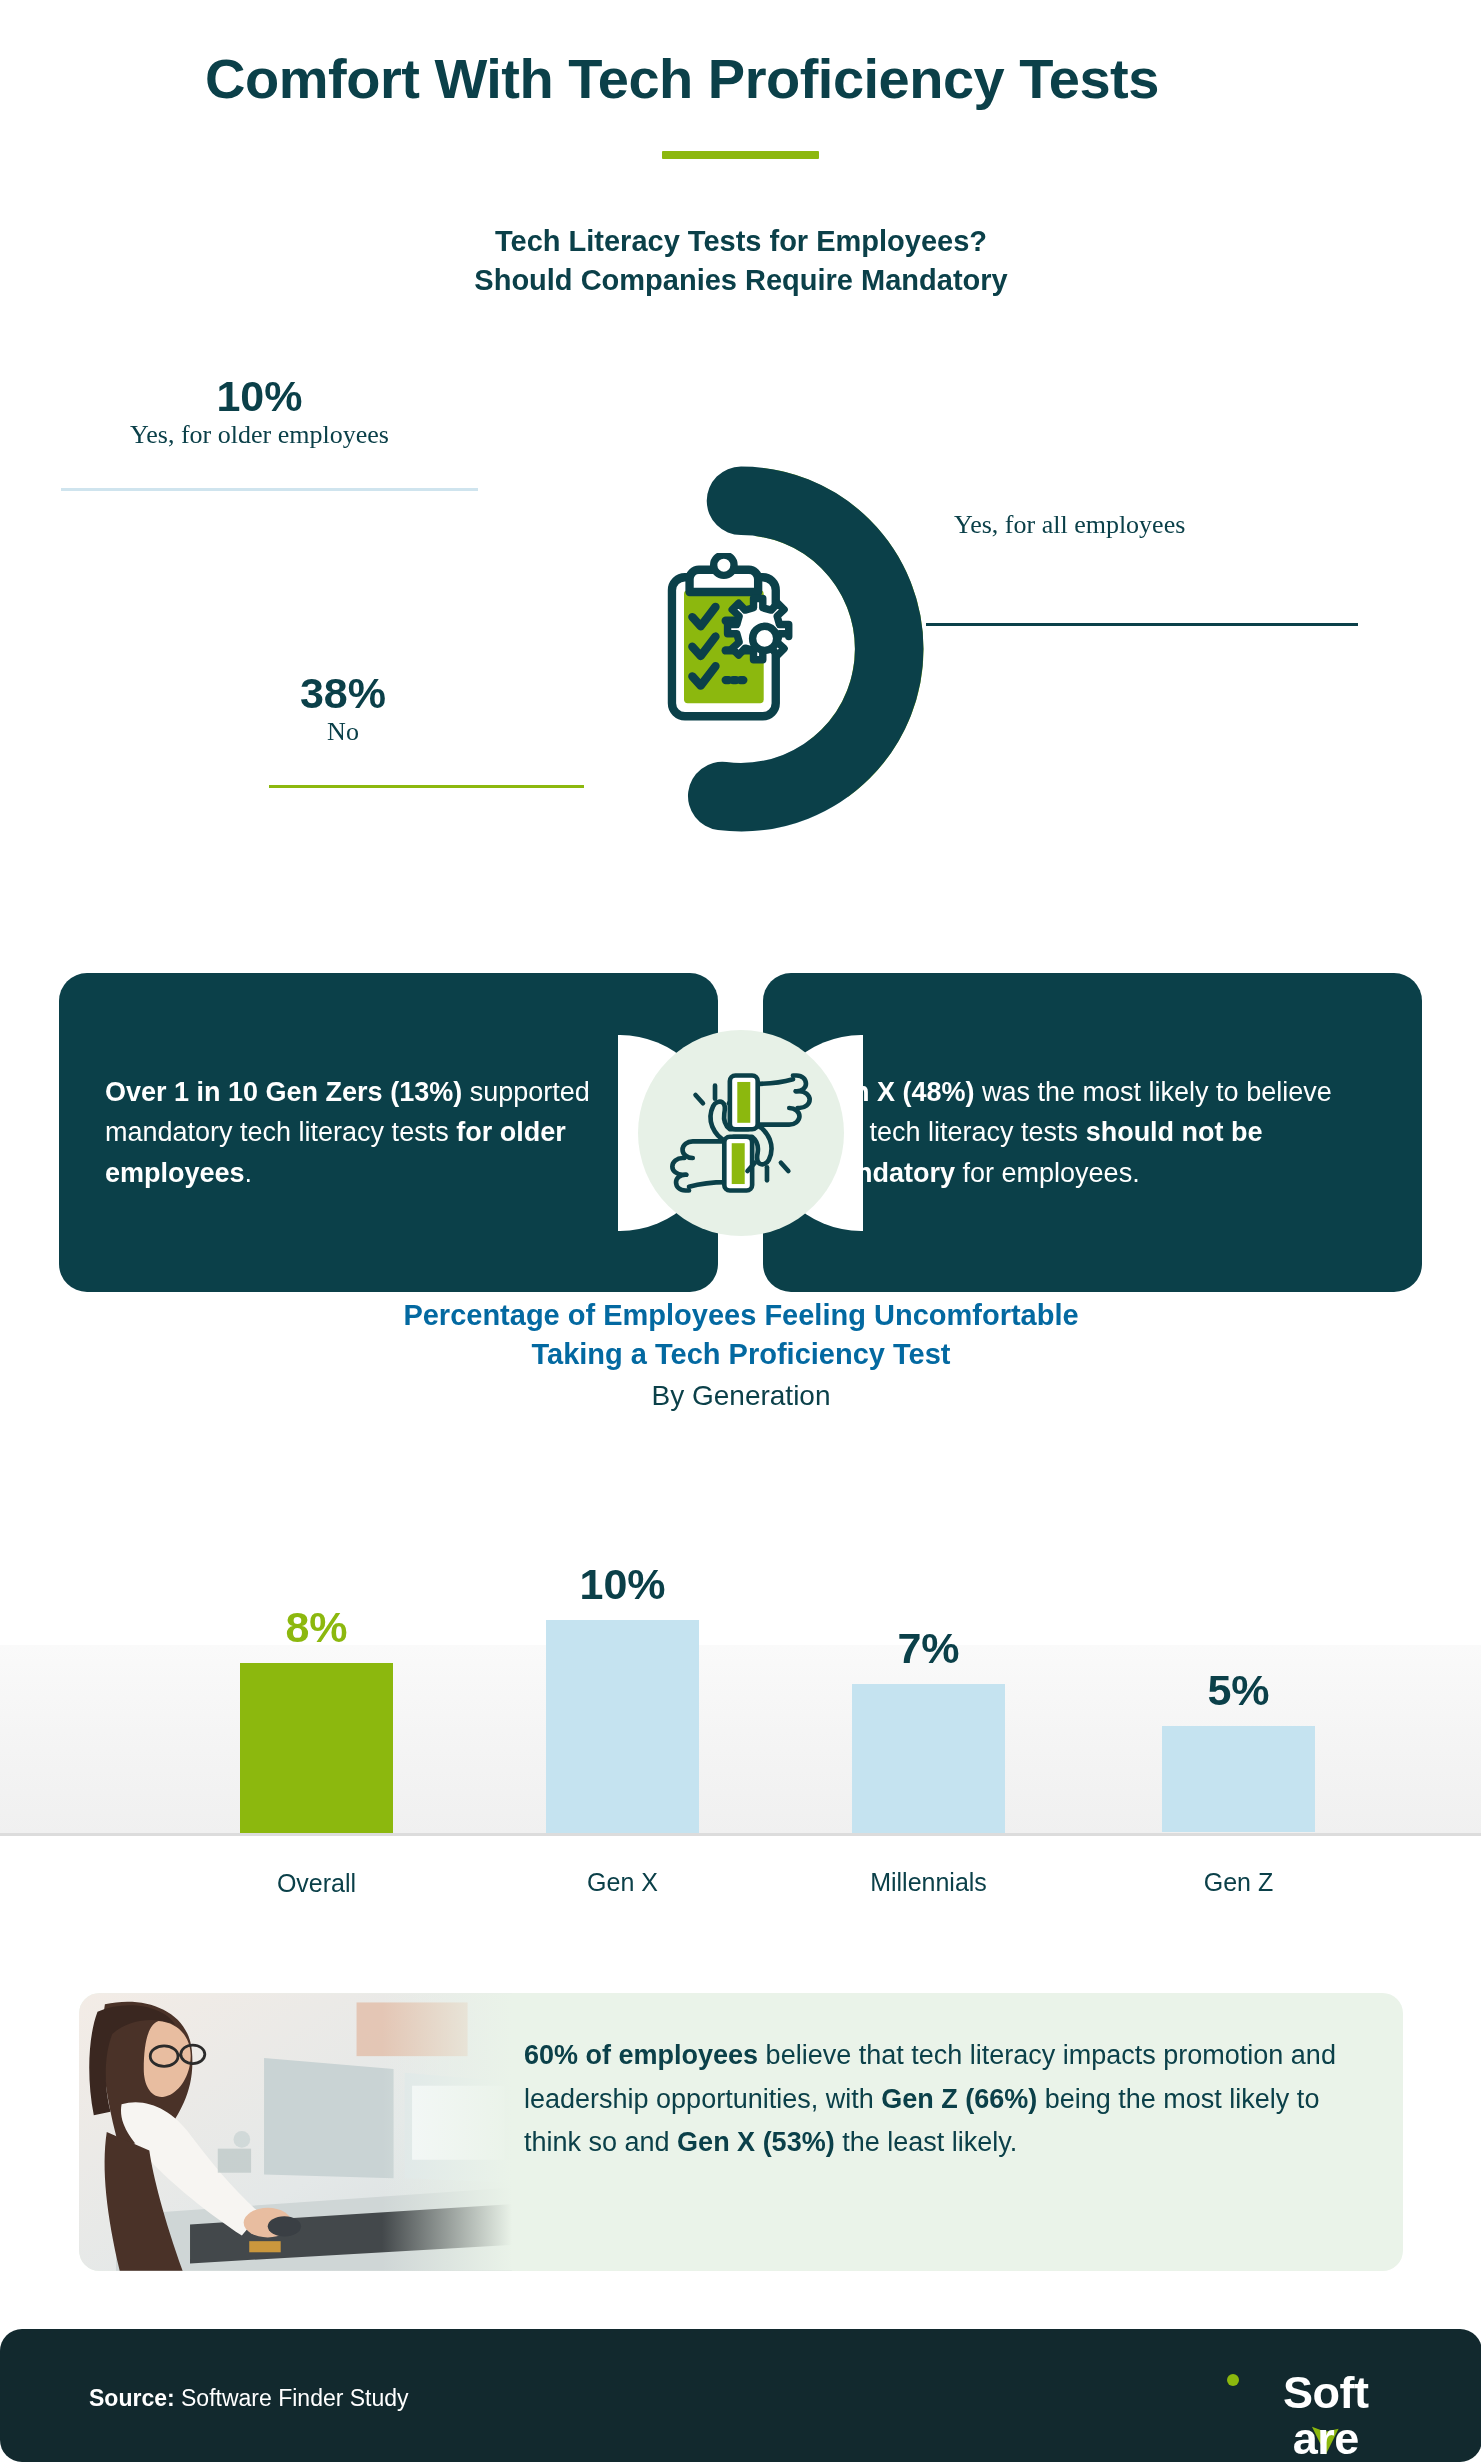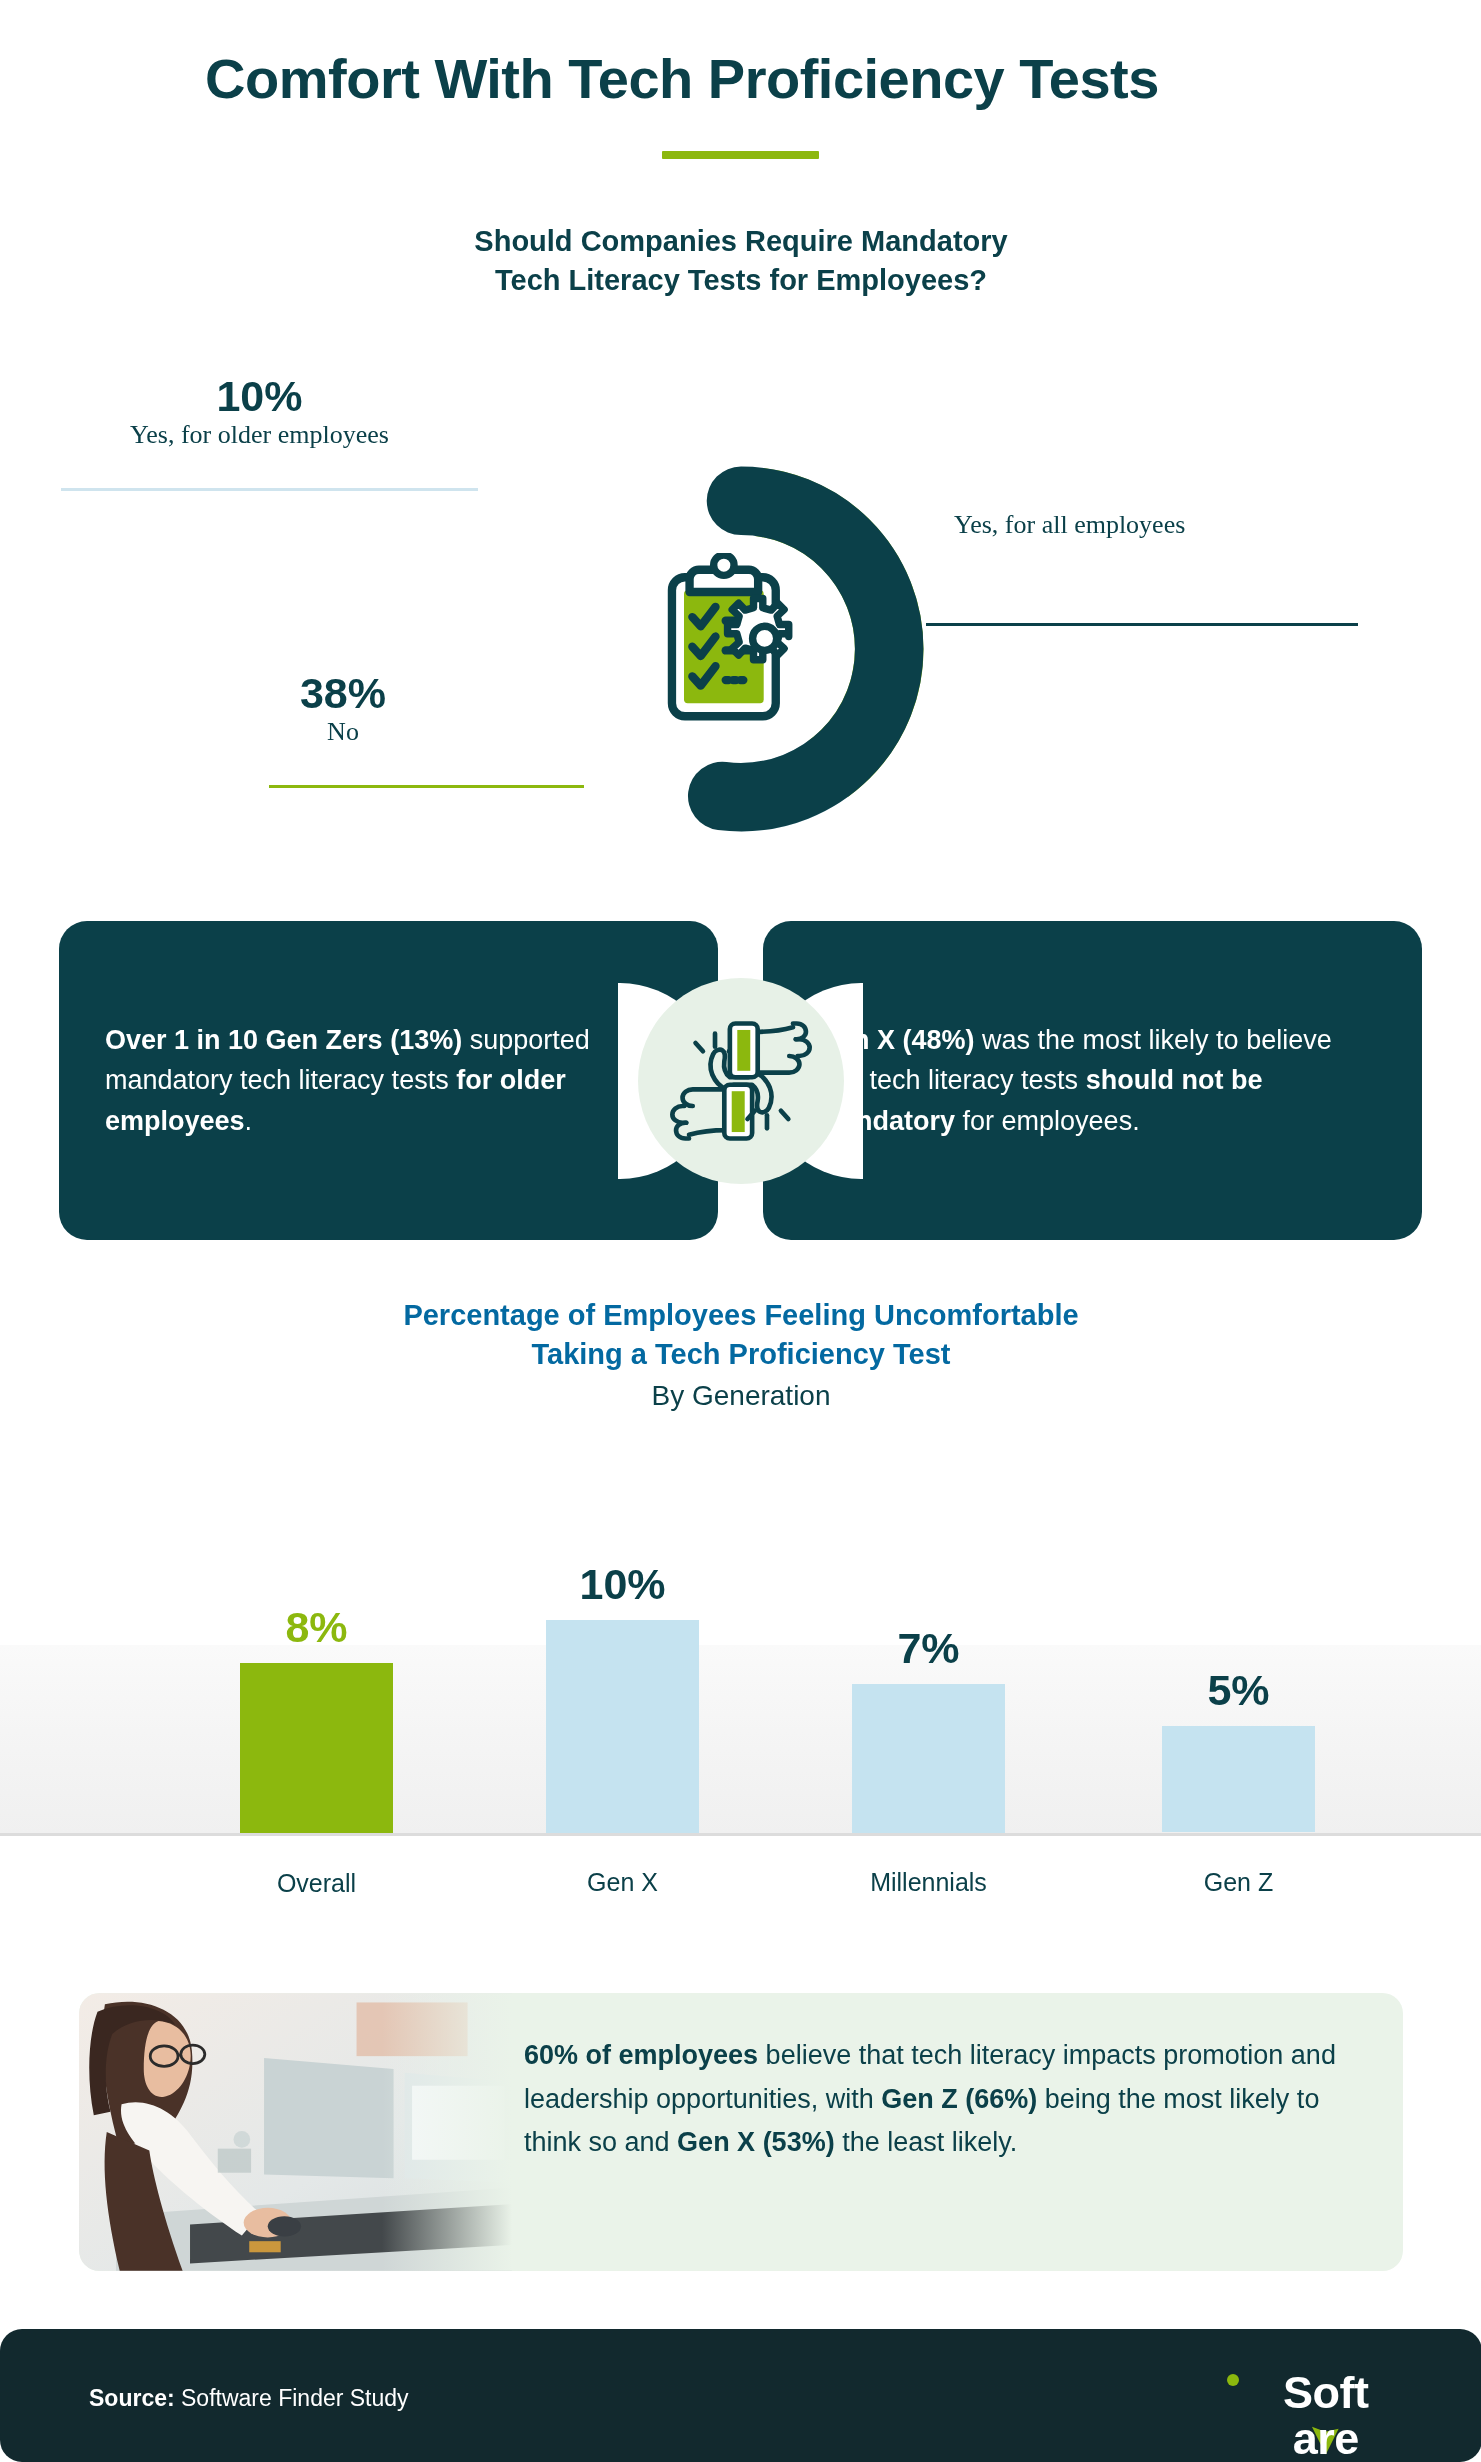--- a/index.html
+++ b/index.html
@@ -45,21 +45,21 @@
   #lbl-older { left:37px; top:374px; width:445px; text-align:center; }
   #conn-older { left:61px; top:488px; width:417px; background:#cfe4ee; }
 
   #lbl-all { left:954px; top:509px; width:445px; text-align:left; }
   #conn-all { left:926px; top:623px; width:432px; background:#0b4049; }
 
   #lbl-no { left:241px; top:671px; width:204px; text-align:center; }
   #conn-no { left:269px; top:785px; width:315px; background:#8cb80e; }
 
   
-  .callouts { position:absolute; left:59px; top:921px; width:1363px; height:319px; }
+  .callouts { position:absolute; left:59px; top:973px; width:1363px; height:319px; }
   .cbox {
     position:absolute; top:0; height:319px; background:#0b4049;
     border-radius:28px; color:#ffffff;
     display:flex; align-items:center;
   }
   .cbox-left  { left:0px;   width:659px; padding:0 54px 0 46px; }
   .cbox-right { left:704px; width:659px; padding:0 46px 0 54px; }
   .cbox p { font-size:27px; line-height:1.5; font-weight:400; }
   .cbox b { font-weight:700; }
   .cbox-left  p { text-align:left; }
@@ -141,22 +141,22 @@
 </style>
 </head>
 <body>
 
 <div class="page">
 
   <div class="title">Comfort With Tech Proficiency Tests</div>
   <div class="title-rule"></div>
 
   <div class="sub1">
+    <div>Tech Literacy Tests for Employees?</div>
     <div>Should Companies Require Mandatory</div>
-    <div>Tech Literacy Tests for Employees?</div>
   </div>
 
   <div class="lbl" id="lbl-older">
     <div class="pct">10%</div>
     <div class="txt">Yes, for older employees</div>
   </div>
   <div class="conn" id="conn-older"></div>
 
   <div class="lbl" id="lbl-all">
     <div class="txt">Yes, for all employees</div>

